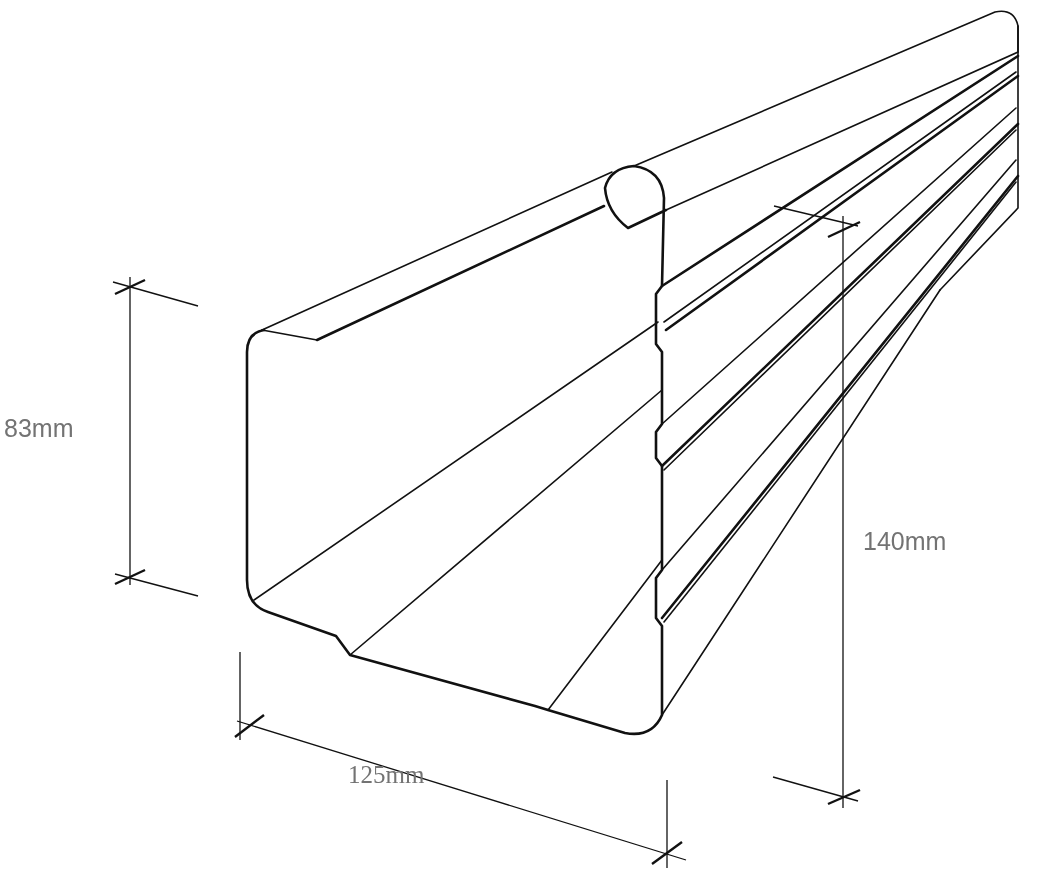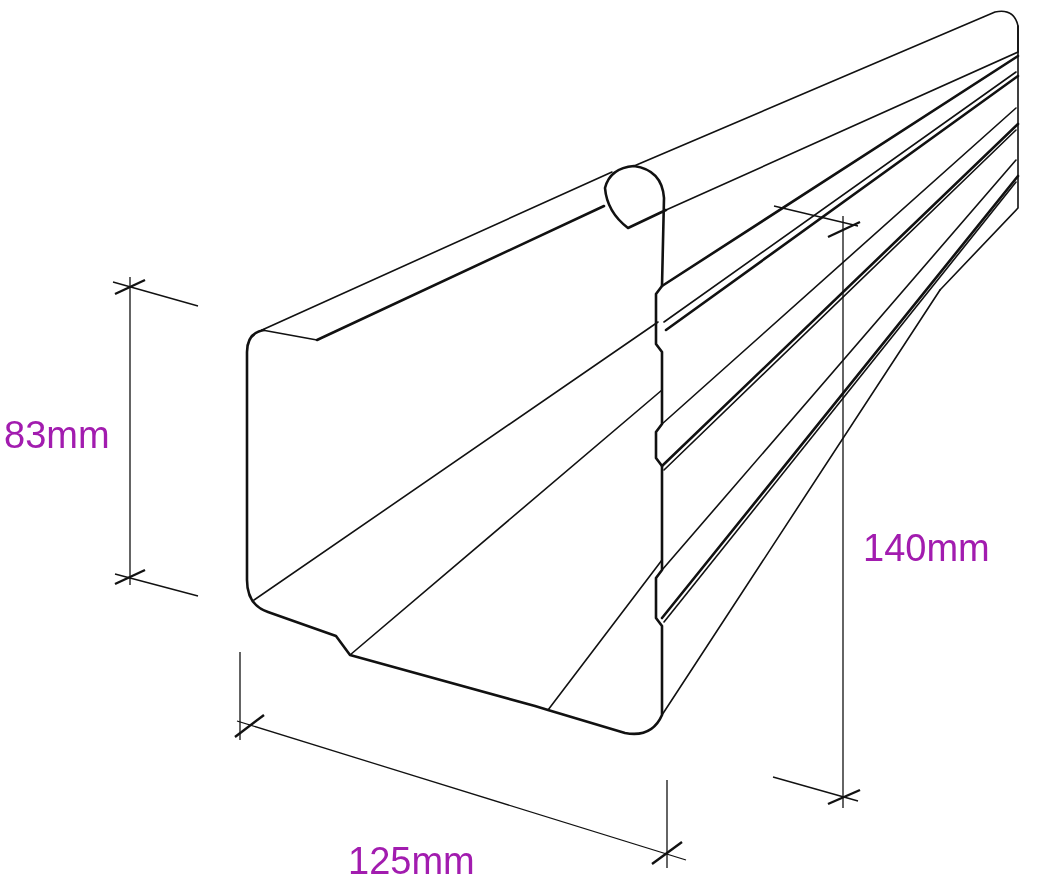--- a/index.html
+++ b/index.html
@@ -5,22 +5,22 @@
   html, body { margin: 0; padding: 0; background: #ffffff; }
   body { width: 1049px; height: 882px; overflow: hidden; position: relative; }
   svg { position: absolute; left: 0; top: 0; }
   .ln { fill: none; stroke: #111; stroke-width: 1.6; stroke-linejoin: round; stroke-linecap: round; }
   .lnb { fill: none; stroke: #111; stroke-width: 2.6; stroke-linejoin: round; stroke-linecap: round; }
   .dim { fill: none; stroke: #111; stroke-width: 1.3; }
   .tick { fill: none; stroke: #111; stroke-width: 2.4; }
   .label {
     position: absolute;
     font-family: "Liberation Sans", sans-serif;
-    font-size: 38px;
-    color: #a21caf;
+    font-size: 25px;
+    color: #737373;
     line-height: 1;
     white-space: nowrap;
   }
 </style>
 </head>
 <body>
 
 <svg width="1049" height="882" viewBox="0 0 1049 882">
 
   <g>
@@ -78,13 +78,13 @@
     <line class="dim" x1="240" y1="652" x2="240" y2="740"></line>
     <line class="dim" x1="667" y1="780" x2="667" y2="868"></line>
     <line class="dim" x1="237" y1="721" x2="686" y2="860"></line>
     <line class="tick" x1="235" y1="737" x2="264" y2="715"></line>
     <line class="tick" x1="652" y1="864" x2="682" y2="842"></line>
   </g>
 </svg>
 
 <div class="label" style="left:4px; top:416px;">83mm</div>
 <div class="label" style="left:863px; top:529px;">140mm</div>
-<div class="label" style="left:348px; top:842px;">125mm</div>
+<div class="label" style="left:348px; top:762px;font-family:Liberation Serif, serif;">125mm</div>
 
 </body></html>

